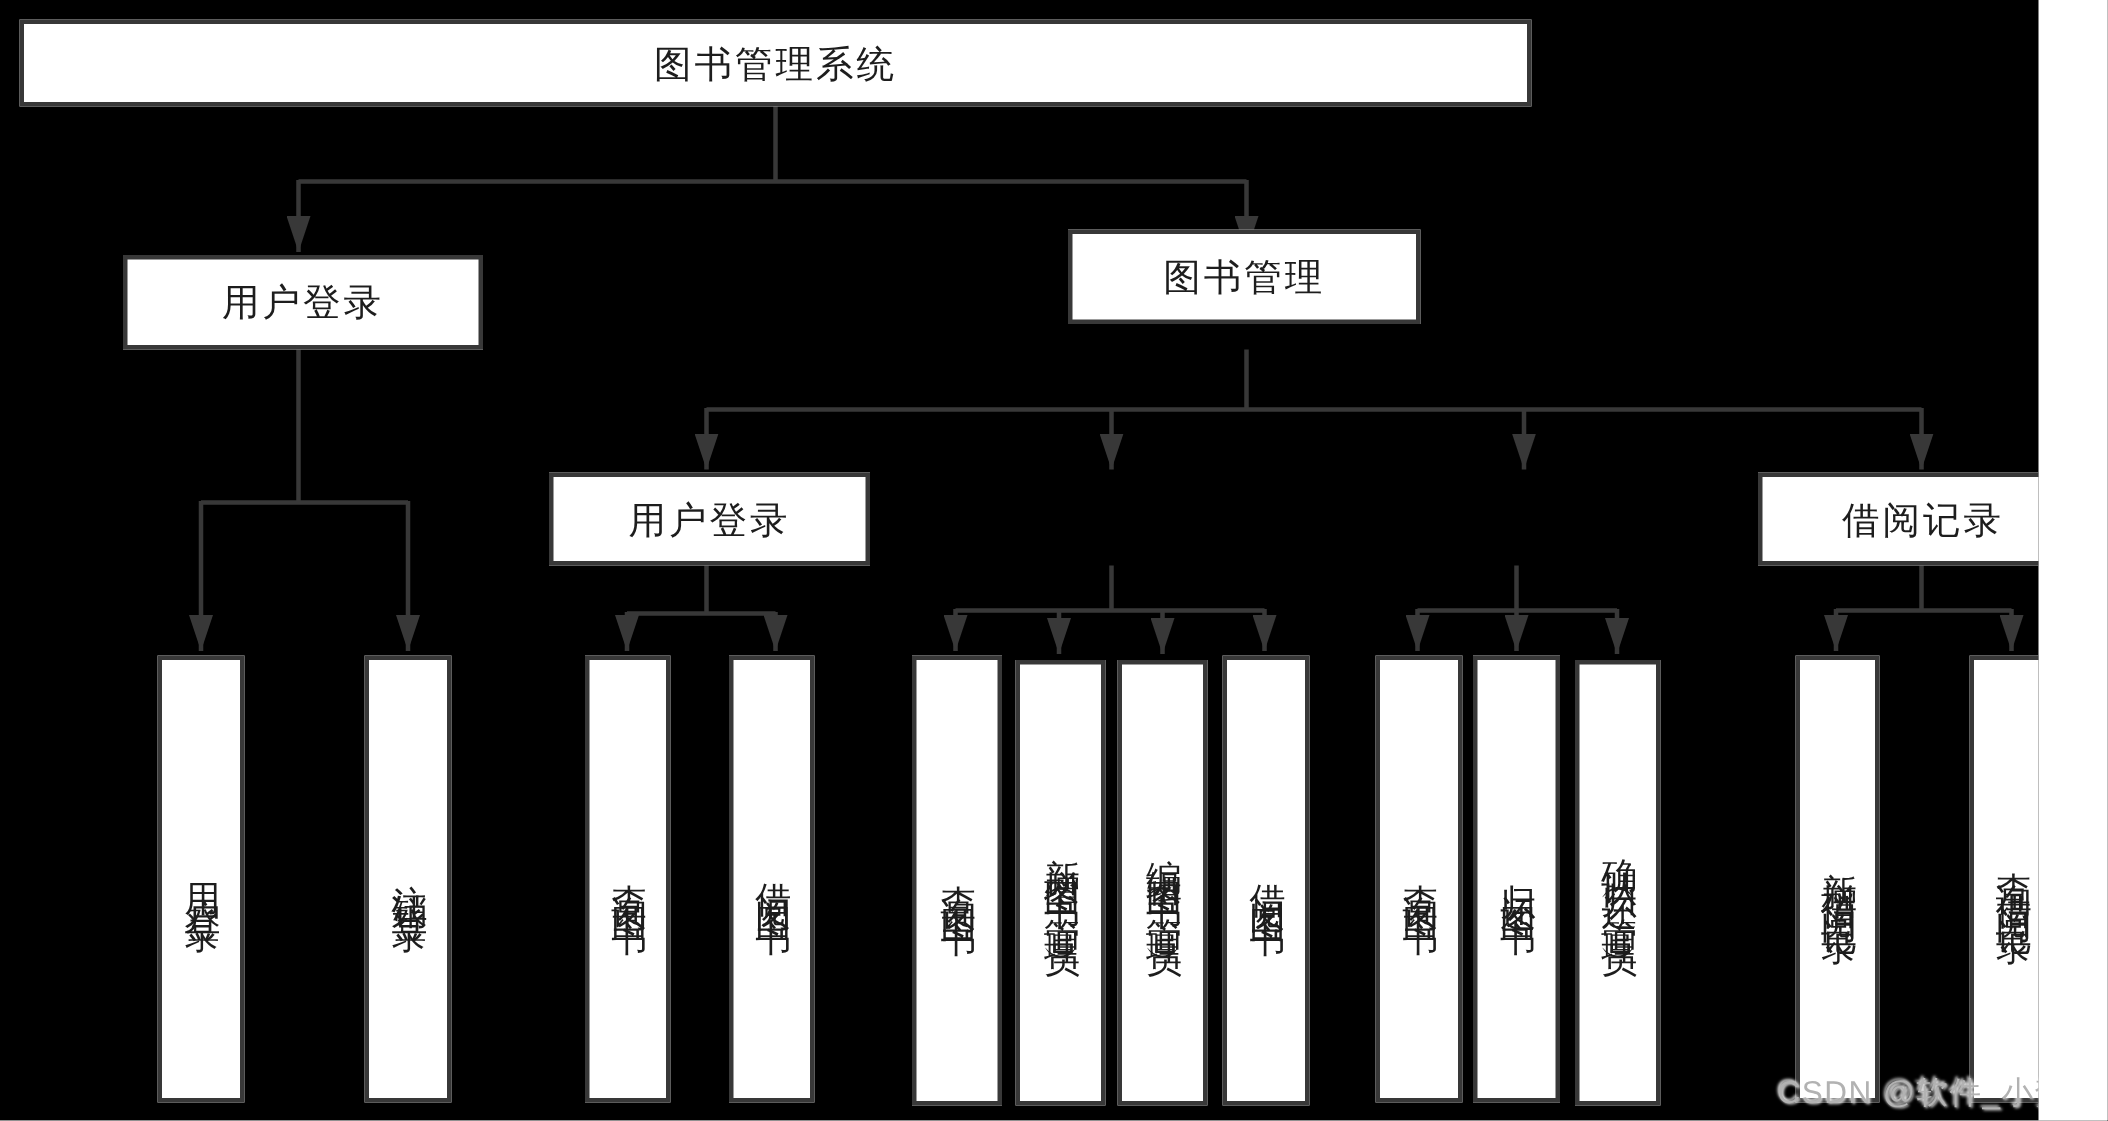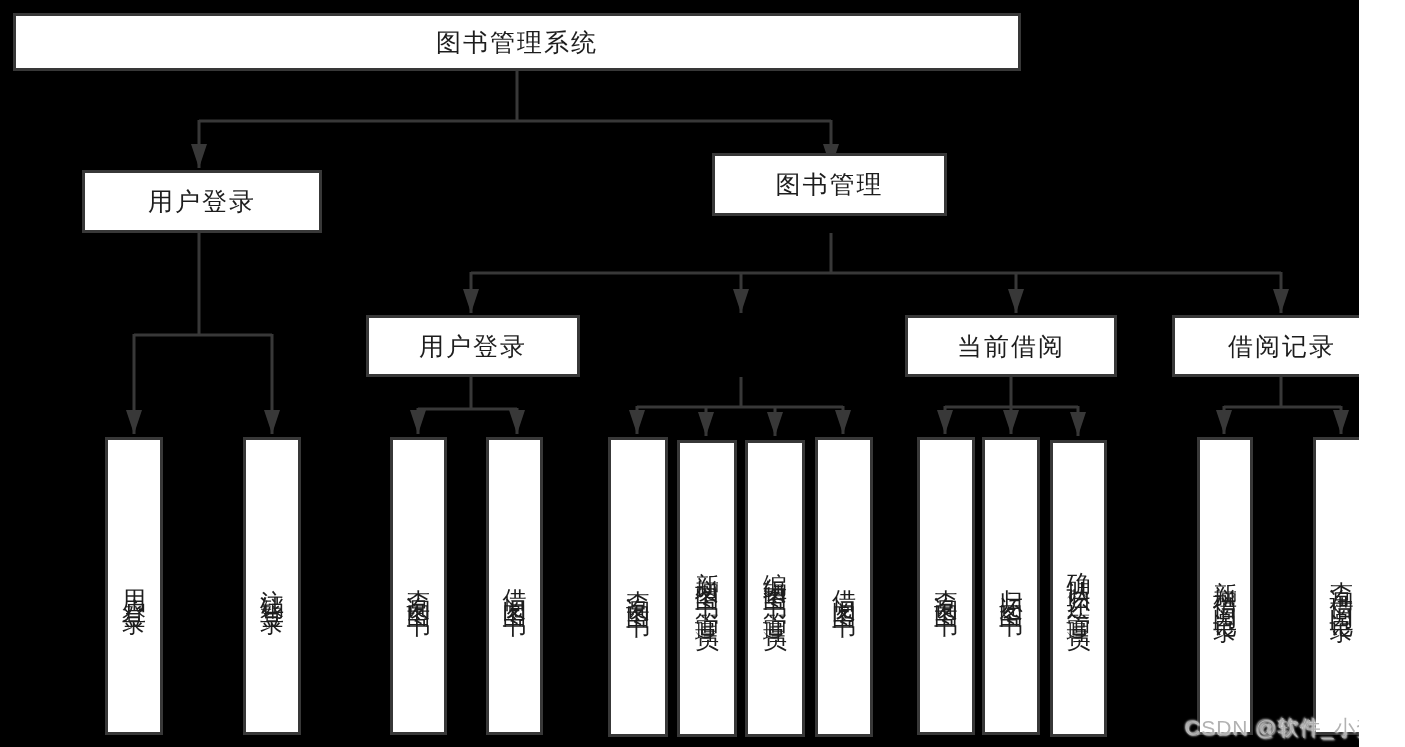--- a/index.html
+++ b/index.html
@@ -112,23 +112,20 @@
   <div class="box h" style="left:82px; top:170px; width:240px; height:63px;">
     <span>用户登录</span>
   </div>
   <div class="box h" style="left:712px; top:153px; width:235px; height:63px;">
     <span>图书管理</span>
   </div>
 
   <div class="box h" style="left:366px; top:315px; width:214px; height:62px;">
     <span>用户登录</span>
   </div>
-  <div class="box h" style="left:905px; top:315px; width:212px; height:62px;">
-    <span>当前借阅</span>
-  </div>
   <div class="box h" style="left:1172px; top:315px; width:220px; height:62px;">
     <span>借阅记录</span>
   </div>
 
   <div class="box v" style="left:105px; top:437px; width:58px; height:298px;">
     <span class="vtext">用户登录</span>
   </div>
   <div class="box v" style="left:243px; top:437px; width:58px; height:298px;">
     <span class="vtext">注销登录</span>
   </div>

